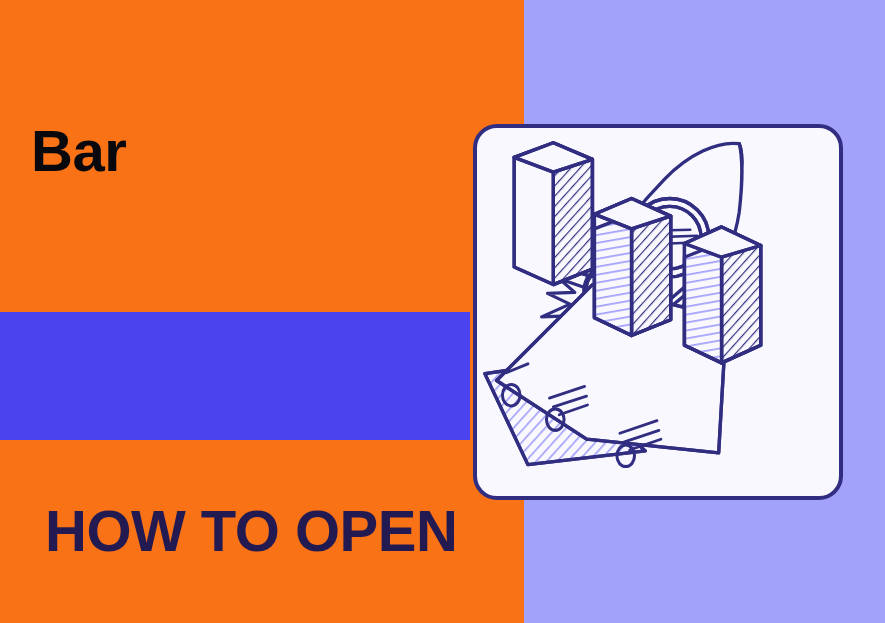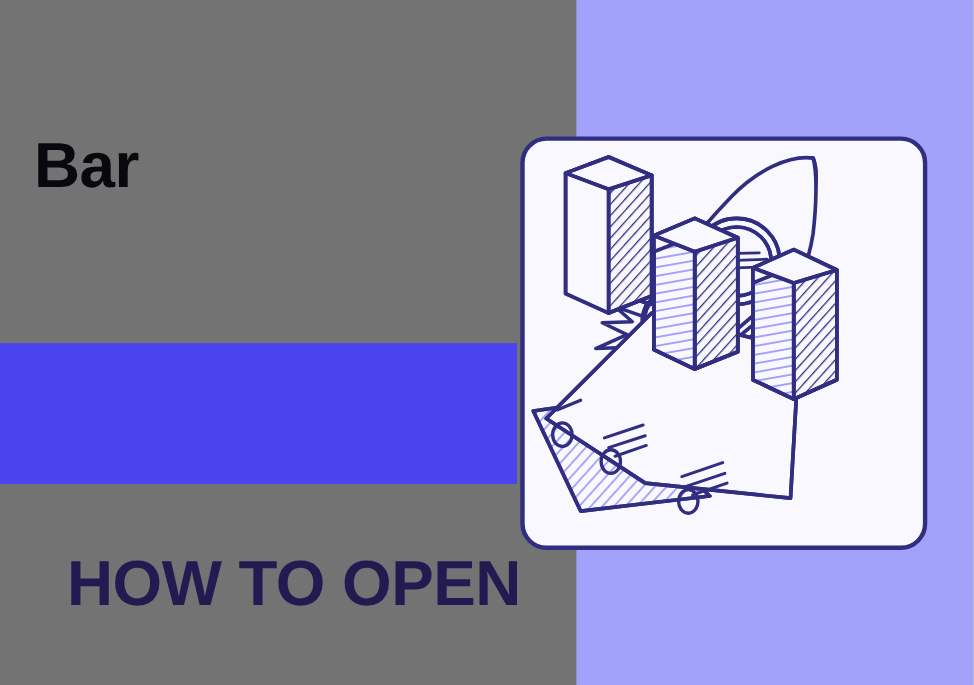--- a/index.html
+++ b/index.html
@@ -12,21 +12,21 @@
     height: 623px;
     position: relative;
     overflow: hidden;
     font-family: "Liberation Sans", sans-serif;
   }
 
   
   #canvas {
     position: absolute;
     inset: 0;
-    background: #737373;
+    background: #f97316;
   }
   #right-panel {
     position: absolute;
     left: 524px;
     top: 0;
     width: 361px;
     height: 623px;
     background: #a3a2fb;
   }
   #accent-band {
@@ -45,21 +45,21 @@
     top: 122px;
     font-size: 58px;
     font-weight: bold;
     letter-spacing: -0.5px;
     color: #08080d;
     line-height: 1;
     white-space: nowrap;
   }
   #headline {
     position: absolute;
-    left: 61px;
+    left: 45px;
     top: 502px;
     font-size: 58px;
     font-weight: bold;
     letter-spacing: -0.5px;
     color: #231a51;
     line-height: 1;
     white-space: nowrap;
   }
 
   

